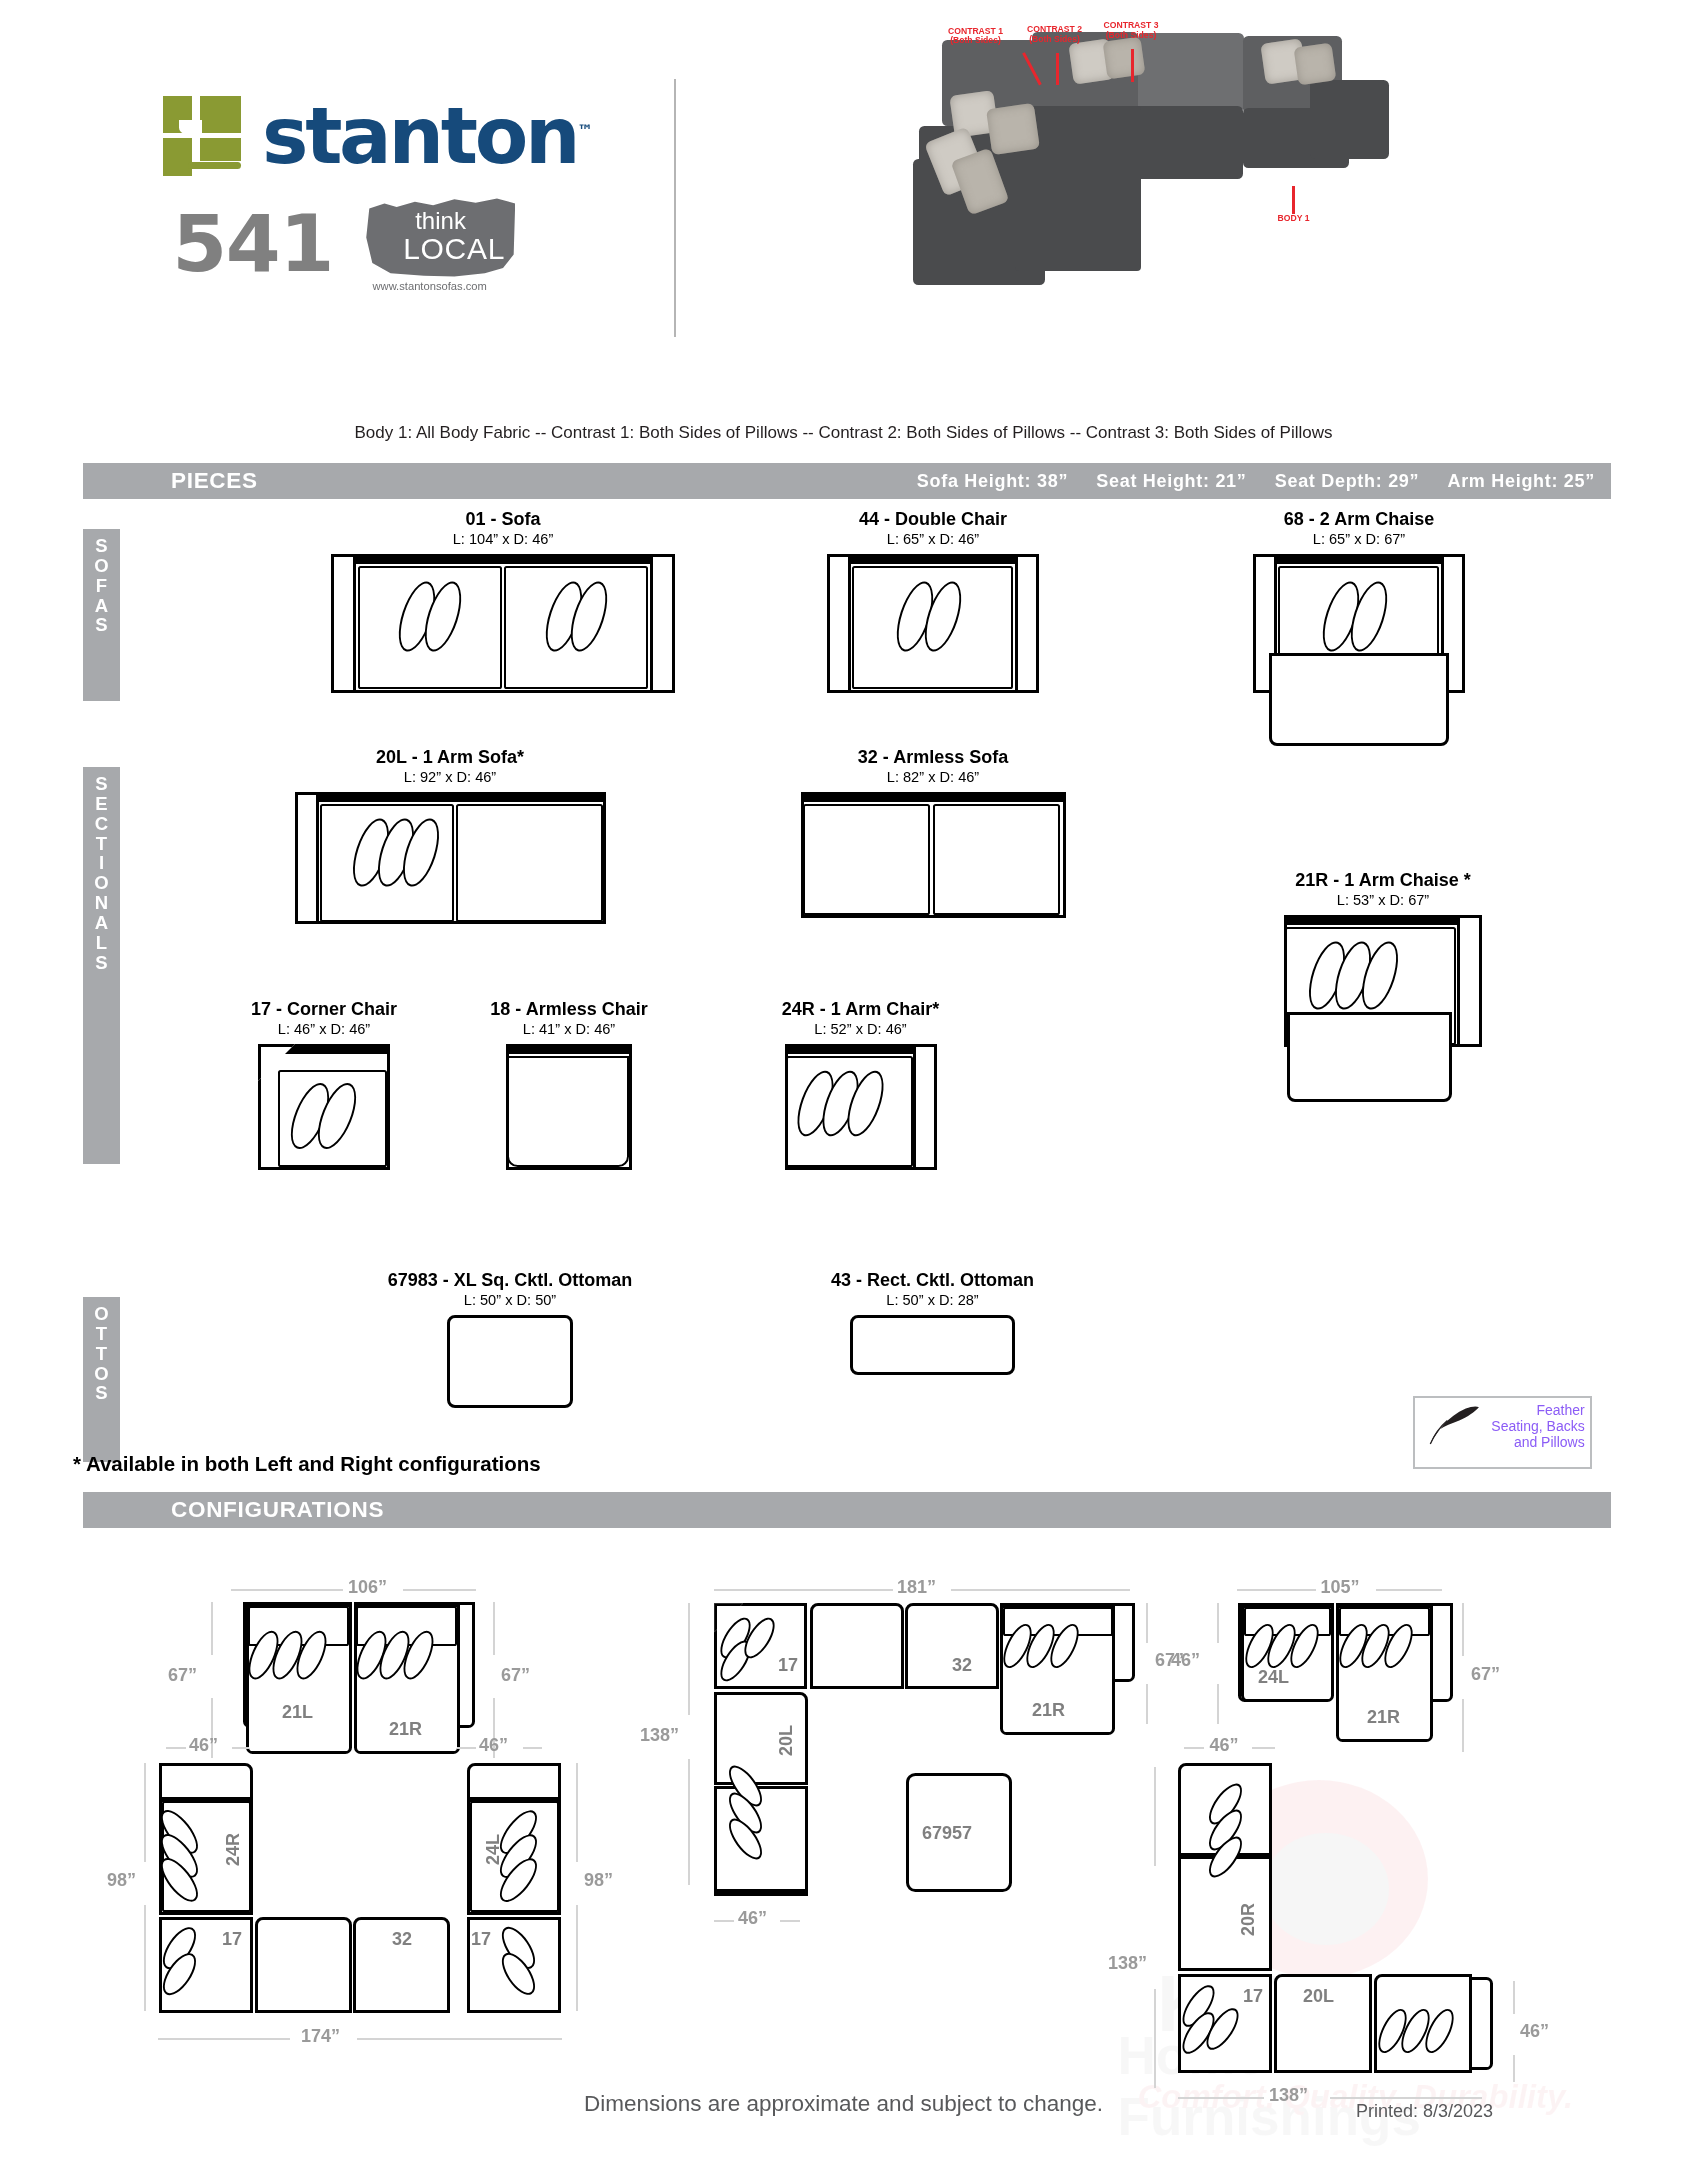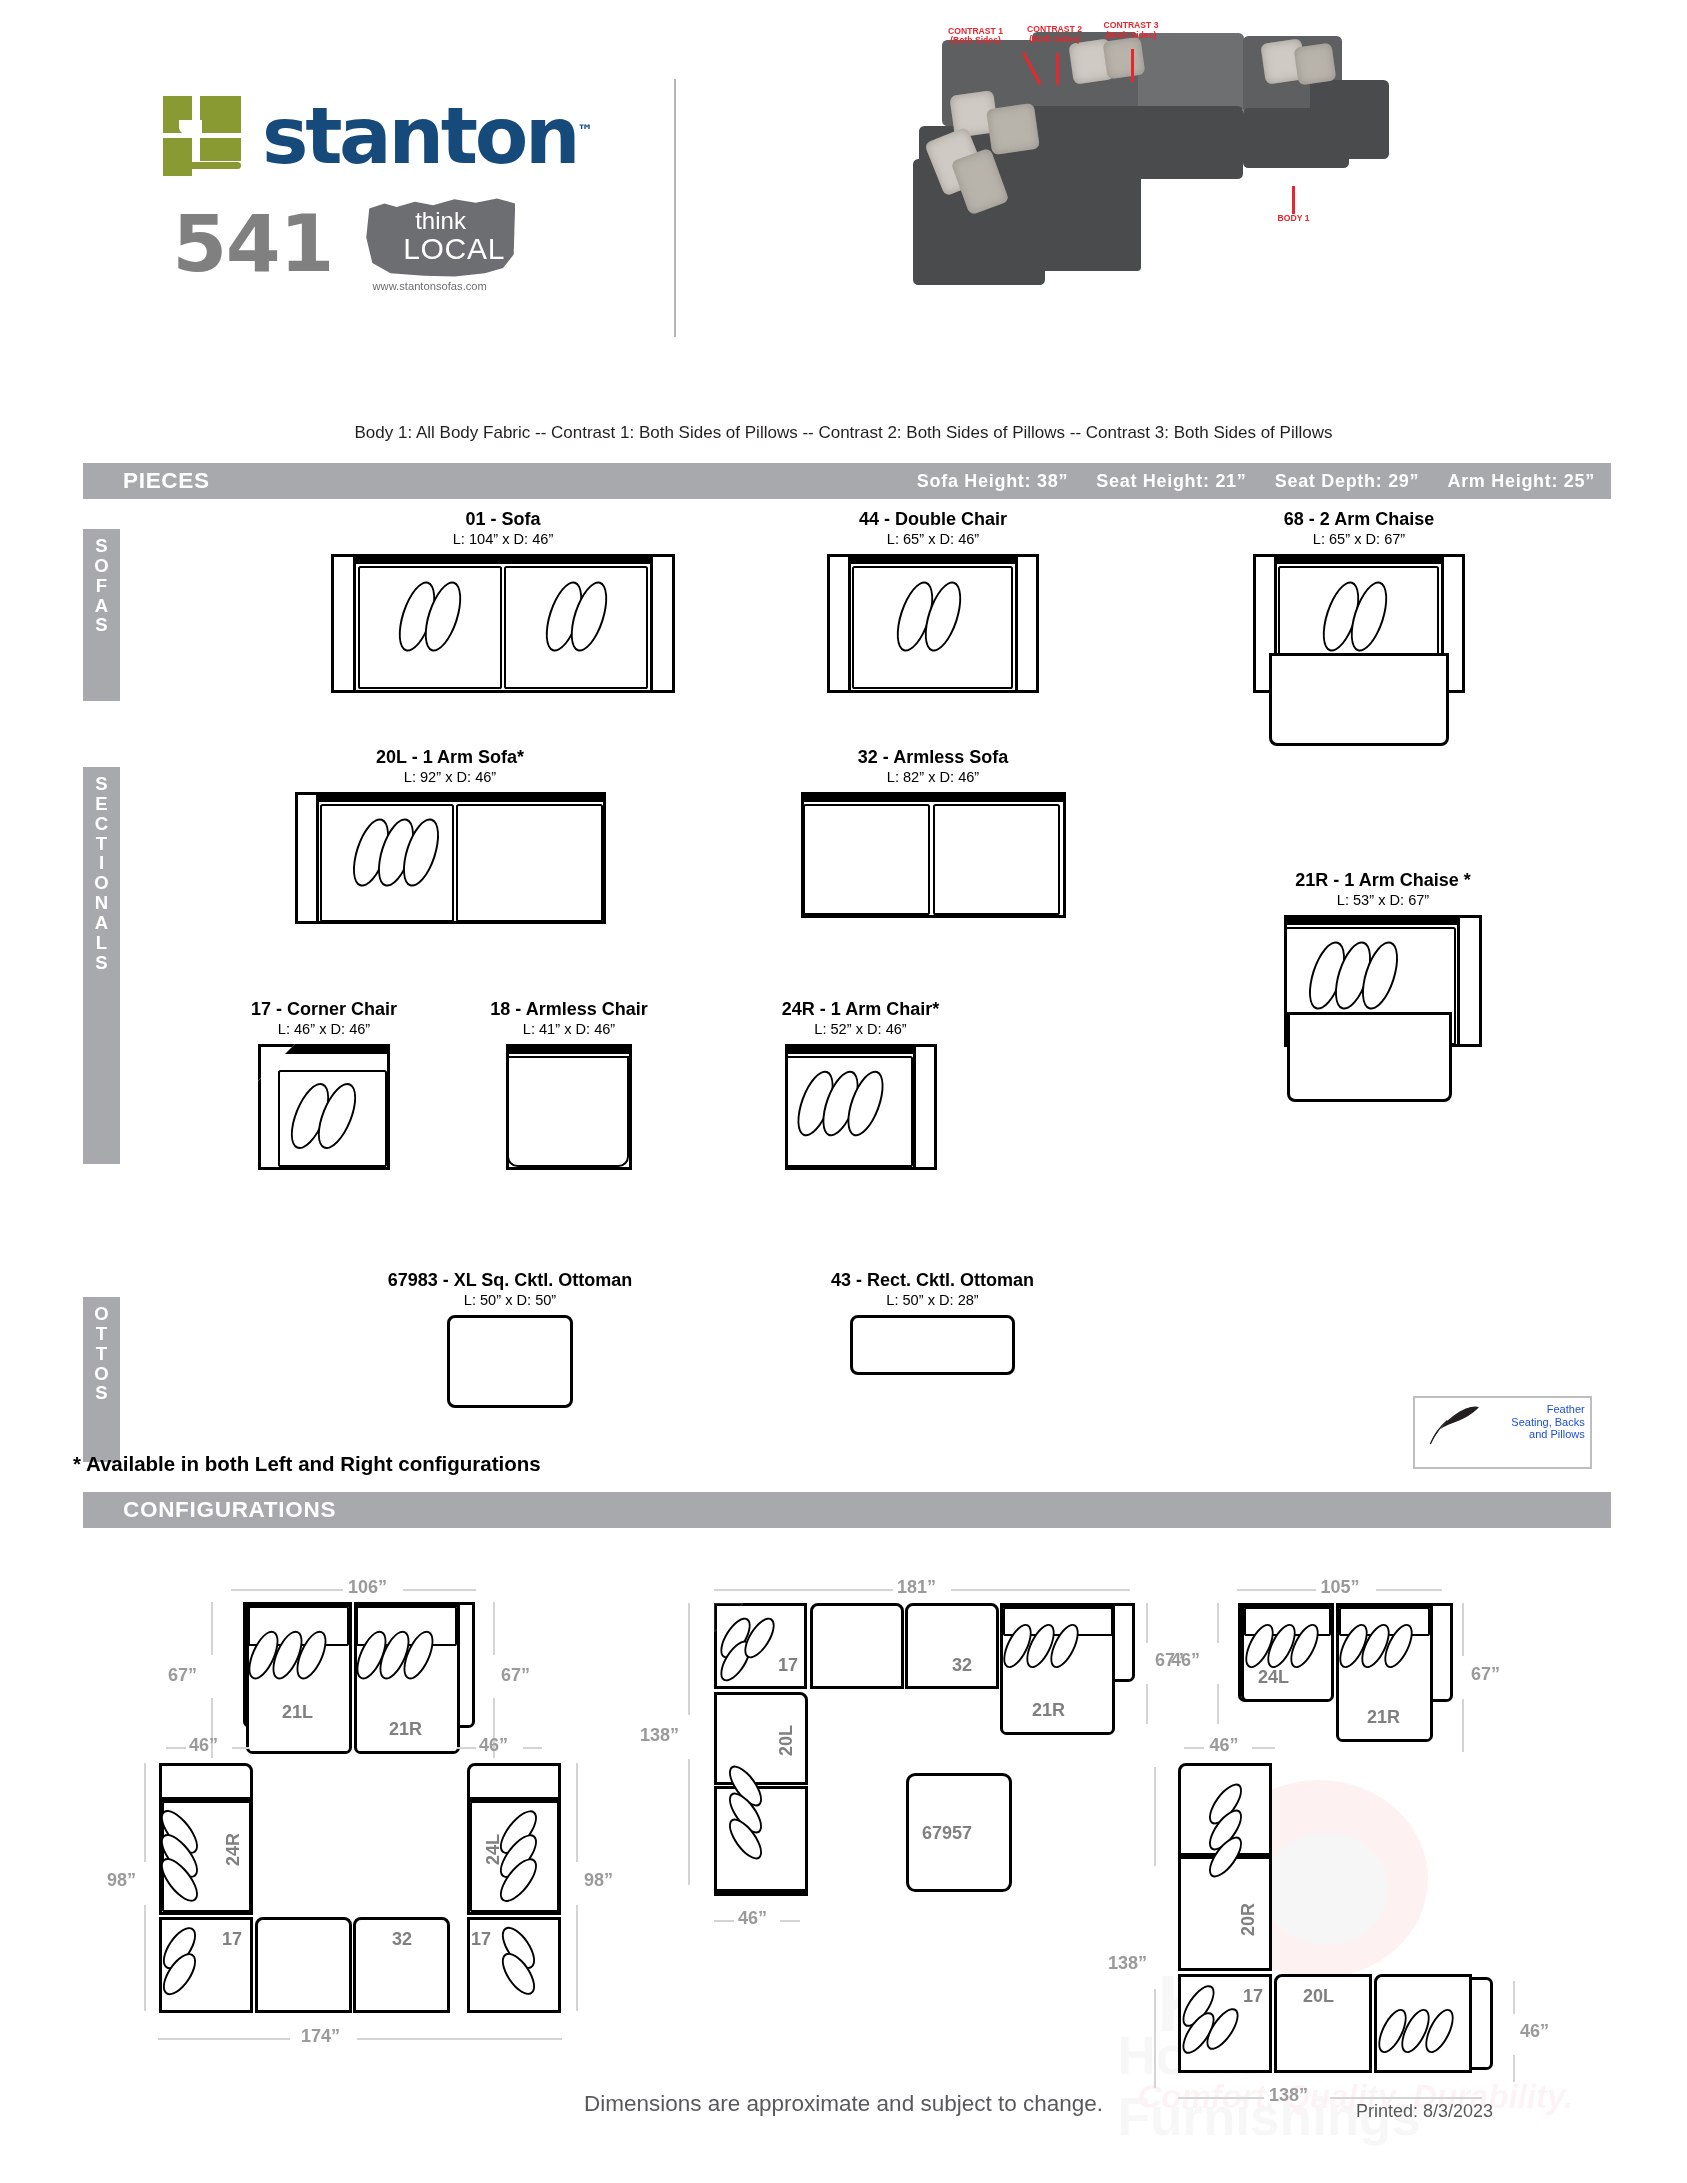--- a/index.html
+++ b/index.html
@@ -59,21 +59,21 @@
              line-height:1.15; font-family:"Liberation Sans", sans-serif; }
   .arrow { position:absolute; background:#e8262d; }
 
   
   #fabric-note { position:absolute; top:423px; left:0; width:1687px; text-align:center;
                  font-size:17px; color:#231f20; }
 
   
   .section-bar { position:absolute; left:83px; width:1528px; height:36px; background:#a7a9ac;
                  color:#ffffff; font-size:22.5px; font-weight:bold; letter-spacing:0.7px;
-                 display:flex; align-items:center; }
+                 display:flex; align-items:center;padding-left:48px; }
   .section-bar .title { margin-left:40px; }
   .section-bar .specs { margin-left:auto; margin-right:16px; font-size:18px; font-weight:bold; }
   .spec-item { margin-left:22.5px; }
 
   
   .vlabel { position:absolute; left:83px; width:37px; background:#a7a9ac; color:#fff;
             font-size:18.5px; font-weight:bold; text-align:center; padding-top:6.6px;
             line-height:1.08; letter-spacing:0; }
 
   
@@ -88,22 +88,22 @@
   .fu-back { position:absolute; background:#000; }
   .cush { position:absolute; border:2.6px solid #000; background:#fff; border-radius:2.6px; }
   .pil { position:absolute; border:2.6px solid #000; background:#fff;
          border-radius:50% / 50%; }
 
   
   #avail-note { position:absolute; top:1452px; left:73px; font-size:20.5px; font-weight:bold; color:#000; }
 
   #feather-badge { position:absolute; left:1413px; top:1396px; width:179px; height:73px;
                    border:2px solid #bcbec0; background:#fff; }
-  .feather-text { position:absolute; right:5.3px; top:5.3px; text-align:right; font-size:11px;
-                  line-height:1.14; color:#1d4ed8; }
+  .feather-text { position:absolute; right:5.3px; top:5.3px; text-align:right; font-size:14px;
+                  line-height:1.14; color:#8b5cf6; }
 
   
   #configs { position:absolute; top:1548px; left:0; width:1687px; height:595px; }
   .cfg { position:absolute; }
   .dim-label { position:absolute; color:#9a9a9a; font-size:18px; font-weight:bold; white-space:nowrap; }
   .dim-line-h { position:absolute; height:2px; background:#d4d4d4; }
   .dim-line-v { position:absolute; width:2px; background:#d4d4d4; }
   .piece-tag { position:absolute; color:#808080; font-size:18px; font-weight:bold; }
   .piece-tag.rot { transform:rotate(-90deg); transform-origin:center; }
 

